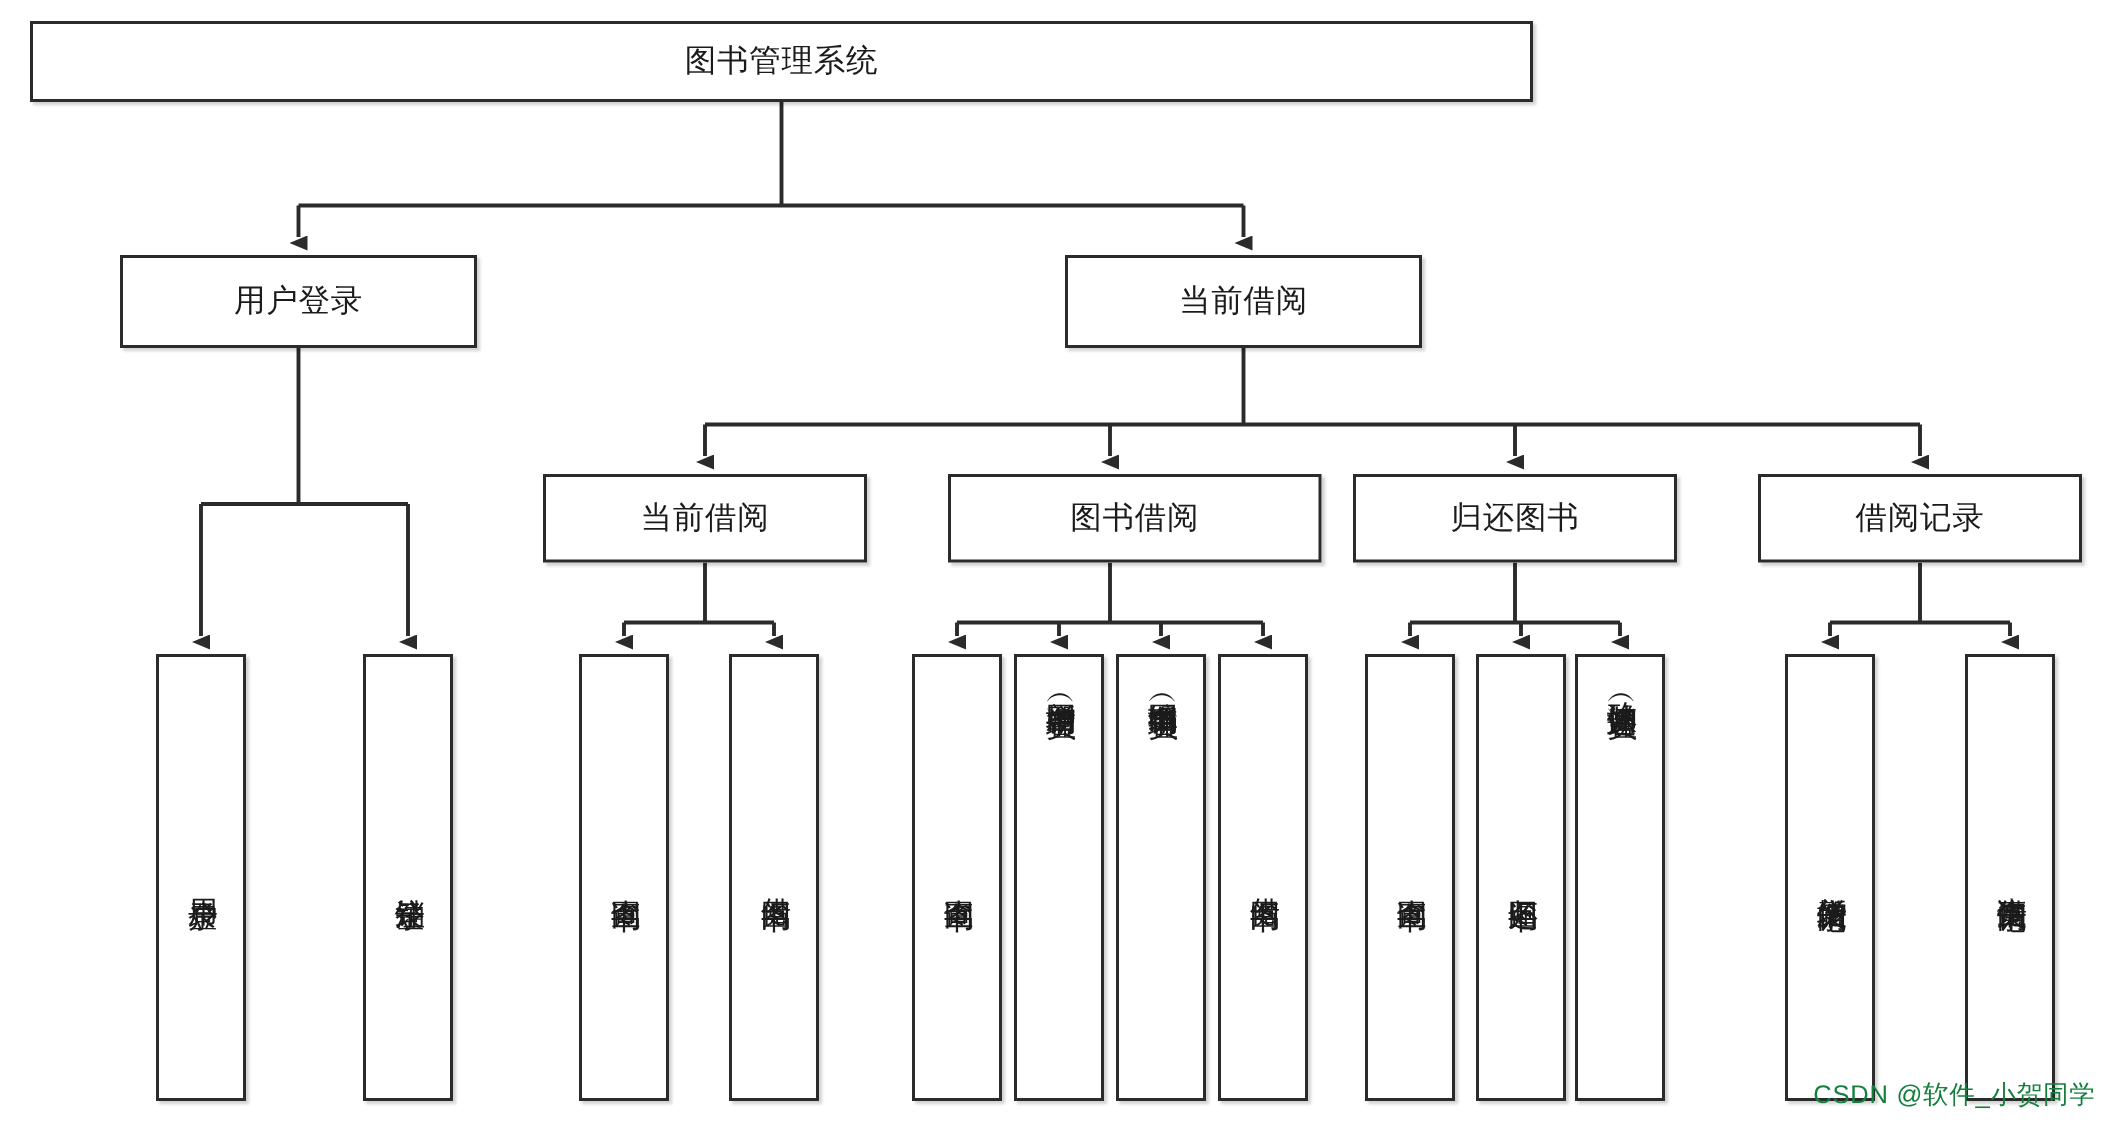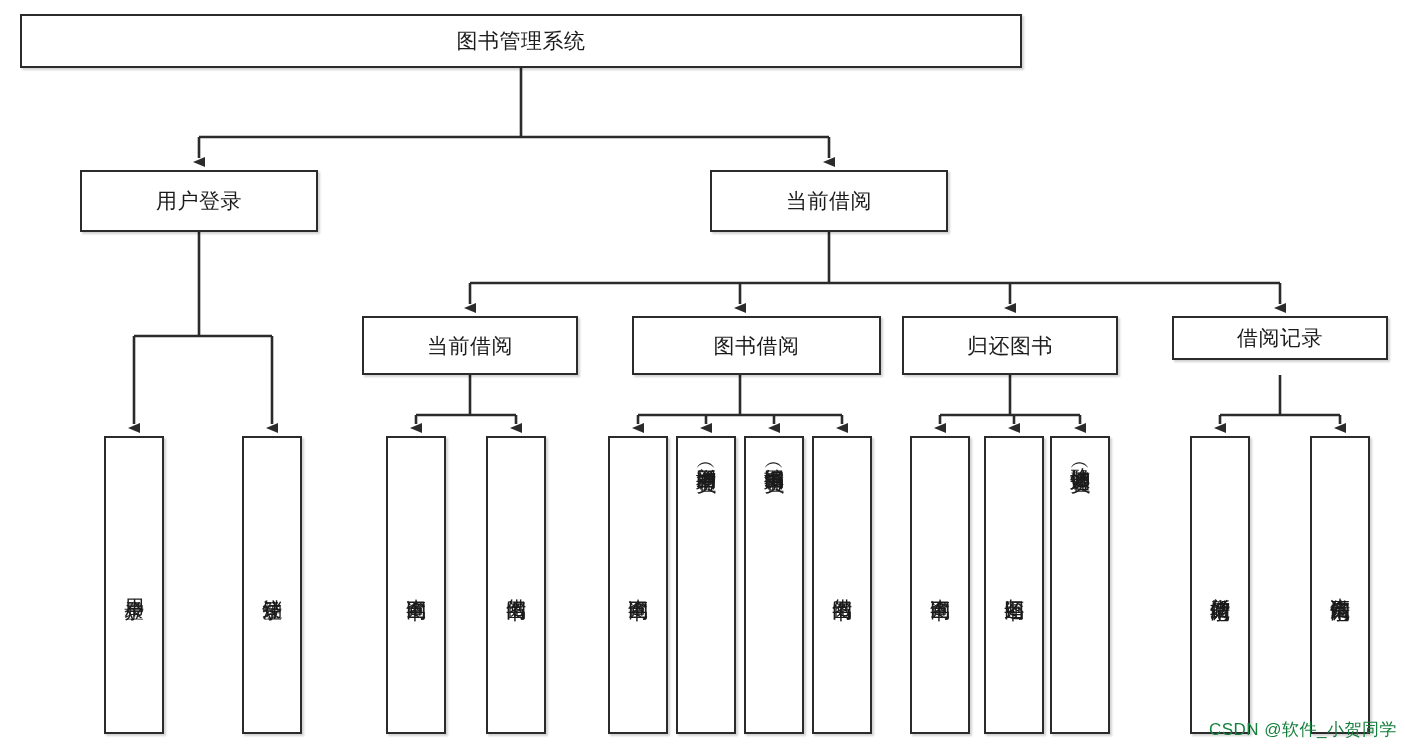--- a/index.html
+++ b/index.html
@@ -141,21 +141,21 @@
 
   <div class="node h" style="left:362px; top:316px; width:216px; height:59px;">
     <span class="label">当前借阅</span>
   </div>
   <div class="node h" style="left:632px; top:316px; width:249px; height:59px;">
     <span class="label">图书借阅</span>
   </div>
   <div class="node h" style="left:902px; top:316px; width:216px; height:59px;">
     <span class="label">归还图书</span>
   </div>
-  <div class="node h" style="left:1172px; top:316px; width:216px; height:44px;">
+  <div class="node h" style="left:1172px; top:316px; width:216px; height:59px;">
     <span class="label">借阅记录</span>
   </div>
 
   <div class="node v mid" style="left:104px; top:436px; width:60px; height:298px;">
     <span class="label">用户登录</span>
   </div>
   <div class="node v mid" style="left:242px; top:436px; width:60px; height:298px;">
     <span class="label">注销登录</span>
   </div>
 

